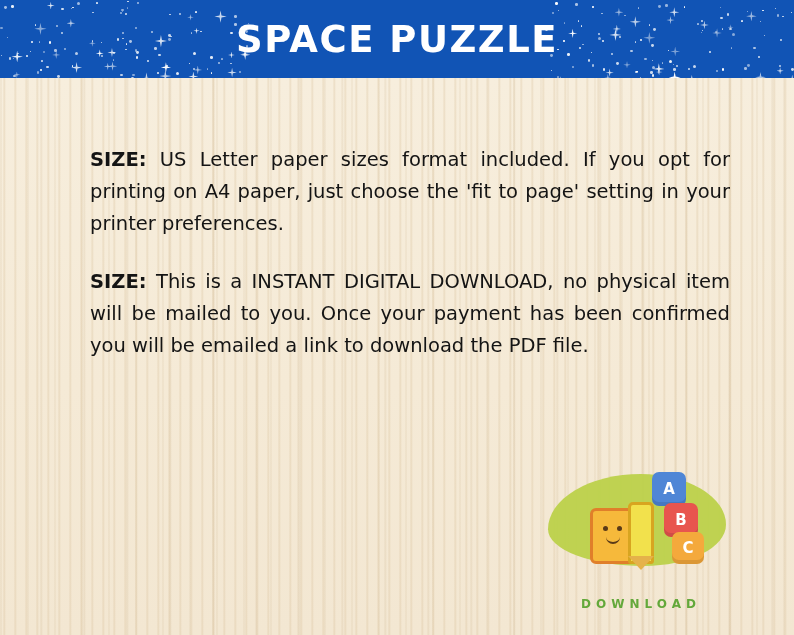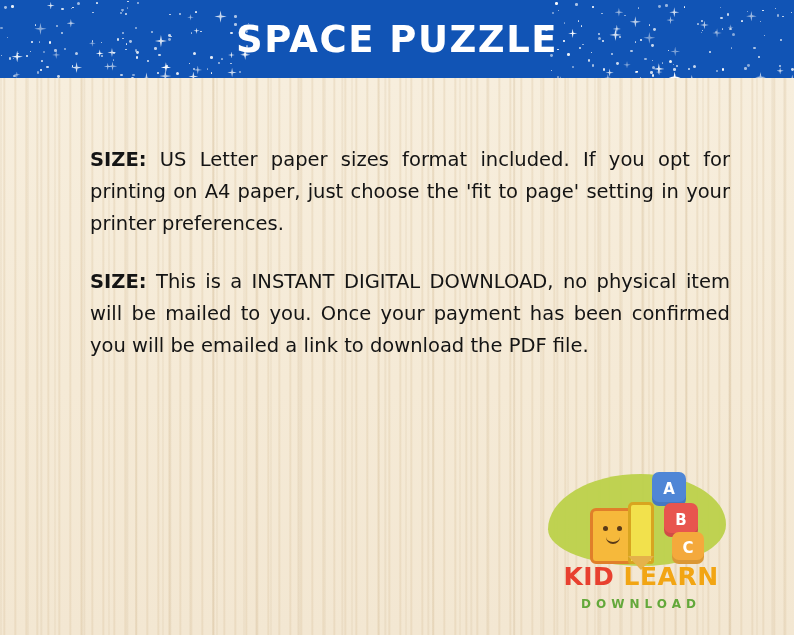--- a/index.html
+++ b/index.html
@@ -486,18 +486,17 @@
       <div class="cube" id="cube-c">C</div>
 
       <div id="book">
         <div class="book-eye" id="book-eye-l"></div>
         <div class="book-eye" id="book-eye-r"></div>
         <div id="book-smile"></div>
       </div>
       <div id="pencil"></div>
       <div id="pencil-tip"></div>
 
-      <div id="logo-wordmark"><span id="logo-kid">KID</span> <span id="logo-learn">LEARN</span></div>
       <div id="logo-sub">DOWNLOAD</div>
     </div>
 
   </div>
 </div>
 
 </body></html>

